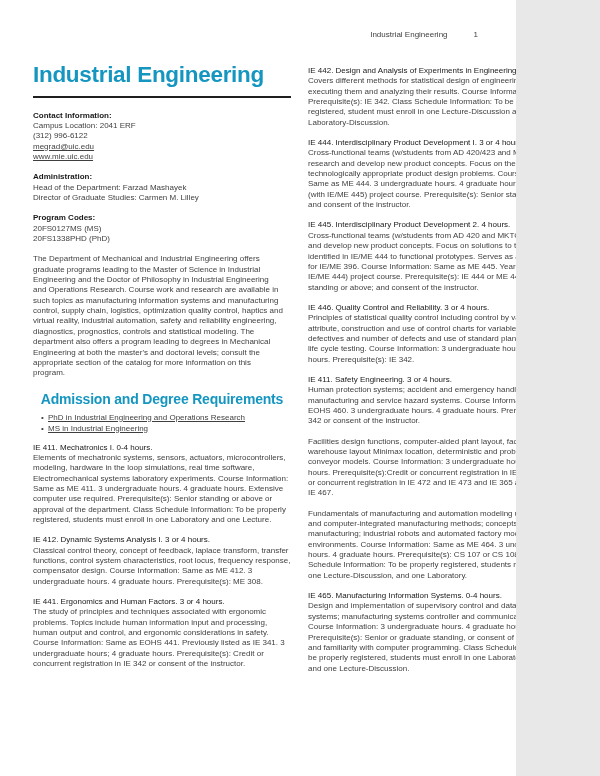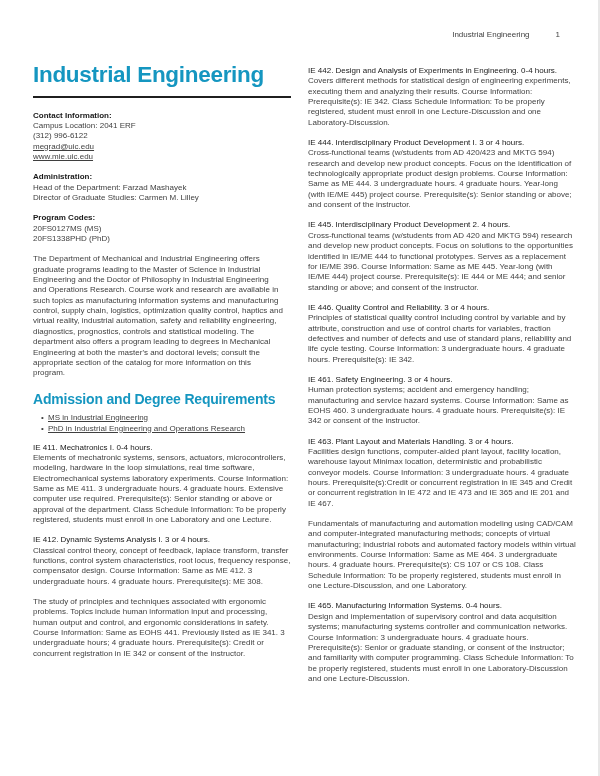--- a/index.html
+++ b/index.html
@@ -1,18 +1,18 @@
 <!DOCTYPE html>
 <html style="--accent: #1596c0;"><head>
 <meta charset="utf-8">
 <style>
   :root{ --accent:#1596c0; --ink:#3f3f3f; --ink-strong:#191919; }
   html,body{margin:0;padding:0;background:#e8e8e8;}
   .page{
-    width:598px;height:776px;background:#ffffff;box-sizing:border-box;
+    width:516px;height:776px;background:#ffffff;box-sizing:border-box;
     padding:30px 24px 0 33px;position:relative;overflow:hidden;
     font-family:"Liberation Sans", sans-serif;color:var(--ink);
   }
   .page-header{
     display:flex;justify-content:flex-end;align-items:baseline;gap:26px;
     font-size:8px;color:#3f3f3f;padding-right:14px;
   }
   .columns{display:flex;gap:17px;margin-top:13px;}
   .col-left{width:258px;flex:none;}
   .col-right{width:268px;flex:none;padding-top:14px;box-sizing:border-box;}
@@ -21,21 +21,21 @@
     margin:11px 0 9px 0;font-weight:bold;letter-spacing:-0.3px;
   }
   .rule{border-top:2px solid #1f1f1f;margin:0 0 13px 0;}
   .info-block{margin:0 0 10px 0;}
   .info-block p{margin:0;font-size:8px;line-height:10.35px;}
   .b{font-weight:bold;color:var(--ink-strong);}
   a.doc-link{color:var(--ink);text-decoration:underline;cursor:pointer;}
   .intro{font-size:8px;line-height:10.35px;margin:0 7px 8px 0;}
   h2{
     font-size:14px;color:var(--accent);font-weight:bold;
-    margin:12px 0 5px 0;letter-spacing:-0.2px;
+    margin:12px 0 5px 0;letter-spacing:-0.2px;text-align:center;
   }
   ul.link-list{margin:0 0 9px 0;padding:0 0 0 8px;list-style:none;}
   ul.link-list li{
     font-size:8px;line-height:11px;padding-left:7px;position:relative;
   }
   ul.link-list li::before{
     content:"•";position:absolute;left:0;top:0;color:var(--ink);font-size:8px;
   }
   .course{margin:0 0 10px 0;}
   .course-title{
@@ -78,33 +78,34 @@
       <div class="info-block">
         <p class="b">Program Codes:</p>
         <p>20FS0127MS (MS)</p>
         <p>20FS1338PHD (PhD)</p>
       </div>
 
       <p class="intro">The Department of Mechanical and Industrial Engineering offers graduate programs leading to the Master of Science in Industrial Engineering and the Doctor of Philosophy in Industrial Engineering and Operations Research. Course work and research are available in such topics as manufacturing information systems and manufacturing control, supply chain, logistics, optimization quality control, haptics and virtual reality, industrial automation, safety and reliability engineering, diagnostics, prognostics, controls and statistical modeling. The department also offers a program leading to degrees in Mechanical Engineering at both the master's and doctoral levels; consult the appropriate section of the catalog for more information on this program.</p>
 
       <h2>Admission and Degree Requirements</h2>
       <ul class="link-list">
+        <li><a class="doc-link">PhD in Industrial Engineering and Operations Research</a></li>
         <li><a class="doc-link">MS in Industrial Engineering</a></li>
-        <li><a class="doc-link">PhD in Industrial Engineering and Operations Research</a></li>
       </ul>
 
       <div class="course">
         <p class="course-title">IE 411. Mechatronics I. 0-4 hours.</p>
         <p class="course-desc">Elements of mechatronic systems, sensors, actuators, microcontrollers, modeling, hardware in the loop simulations, real time software, Electromechanical systems laboratory experiments. Course Information: Same as ME 411. 3 undergraduate hours. 4 graduate hours. Extensive computer use required. Prerequisite(s): Senior standing or above or approval of the department. Class Schedule Information: To be properly registered, students must enroll in one Laboratory and one Lecture.</p>
       </div>
       <div class="course">
         <p class="course-title">IE 412. Dynamic Systems Analysis I. 3 or 4 hours.</p>
         <p class="course-desc">Classical control theory, concept of feedback, laplace transform, transfer functions, control system characteristics, root locus, frequency response, compensator design. Course Information: Same as ME 412. 3 undergraduate hours. 4 graduate hours. Prerequisite(s): ME 308.</p>
       </div>
       <div class="course">
+        <p class="course-title">IE 441. Ergonomics and Human Factors. 3 or 4 hours.</p>
         <p class="course-desc">The study of principles and techniques associated with ergonomic problems. Topics include human information input and processing, human output and control, and ergonomic considerations in safety. Course Information: Same as EOHS 441. Previously listed as IE 341. 3 undergraduate hours; 4 graduate hours. Prerequisite(s): Credit or concurrent registration in IE 342 or consent of the instructor.</p>
       </div>
 
     </div>
 
     <div class="col-right">
 
       <div class="course">
         <p class="course-title">IE 442. Design and Analysis of Experiments in Engineering. 0-4 hours.</p>
         <p class="course-desc">Covers different methods for statistical design of engineering experiments, executing them and analyzing their results. Course Information: Prerequisite(s): IE 342. Class Schedule Information: To be properly registered, student must enroll in one Lecture-Discussion and one Laboratory-Discussion.</p>
@@ -115,25 +116,24 @@
       </div>
       <div class="course">
         <p class="course-title">IE 445. Interdisciplinary Product Development 2. 4 hours.</p>
         <p class="course-desc">Cross-functional teams (w/students from AD 420 and MKTG 594) research and develop new product concepts. Focus on solutions to the opportunities identified in IE/ME 444 to functional prototypes. Serves as a replacement for IE/ME 396. Course Information: Same as ME 445. Year-long (with IE/ME 444) project course. Prerequisite(s): IE 444 or ME 444; and senior standing or above; and consent of the instructor.</p>
       </div>
       <div class="course">
         <p class="course-title">IE 446. Quality Control and Reliability. 3 or 4 hours.</p>
         <p class="course-desc">Principles of statistical quality control including control by variable and by attribute, construction and use of control charts for variables, fraction defectives and number of defects and use of standard plans, reliability and life cycle testing. Course Information: 3 undergraduate hours. 4 graduate hours. Prerequisite(s): IE 342.</p>
       </div>
       <div class="course">
-        <p class="course-title">IE 461. Safety Engineering. 3 or 4 hours.</p>
+        <p class="course-title">IE 411. Safety Engineering. 3 or 4 hours.</p>
         <p class="course-desc">Human protection systems; accident and emergency handling; manufacturing and service hazard systems. Course Information: Same as EOHS 460. 3 undergraduate hours. 4 graduate hours. Prerequisite(s): IE 342 or consent of the instructor.</p>
       </div>
       <div class="course">
-        <p class="course-title">IE 463. Plant Layout and Materials Handling. 3 or 4 hours.</p>
         <p class="course-desc">Facilities design functions, computer-aided plant layout, facility location, warehouse layout Minimax location, deterministic and probabilistic conveyor models. Course Information: 3 undergraduate hours. 4 graduate hours. Prerequisite(s):Credit or concurrent registration in IE 345 and Credit or concurrent registration in IE 472 and IE 473 and IE 365 and IE 201 and IE 467.</p>
       </div>
       <div class="course">
         <p class="course-desc">Fundamentals of manufacturing and automation modeling using CAD/CAM and computer-integrated manufacturing methods; concepts of virtual manufacturing; industrial robots and automated factory models within virtual environments. Course Information: Same as ME 464. 3 undergraduate hours. 4 graduate hours. Prerequisite(s): CS 107 or CS 108. Class Schedule Information: To be properly registered, students must enroll in one Lecture-Discussion, and one Laboratory.</p>
       </div>
       <div class="course">
         <p class="course-title">IE 465. Manufacturing Information Systems. 0-4 hours.</p>
         <p class="course-desc">Design and implementation of supervisory control and data acquisition systems; manufacturing systems controller and communication networks. Course Information: 3 undergraduate hours. 4 graduate hours. Prerequisite(s): Senior or graduate standing, or consent of the instructor; and familiarity with computer programming. Class Schedule Information: To be properly registered, students must enroll in one Laboratory-Discussion and one Lecture-Discussion.</p>
       </div>
 

